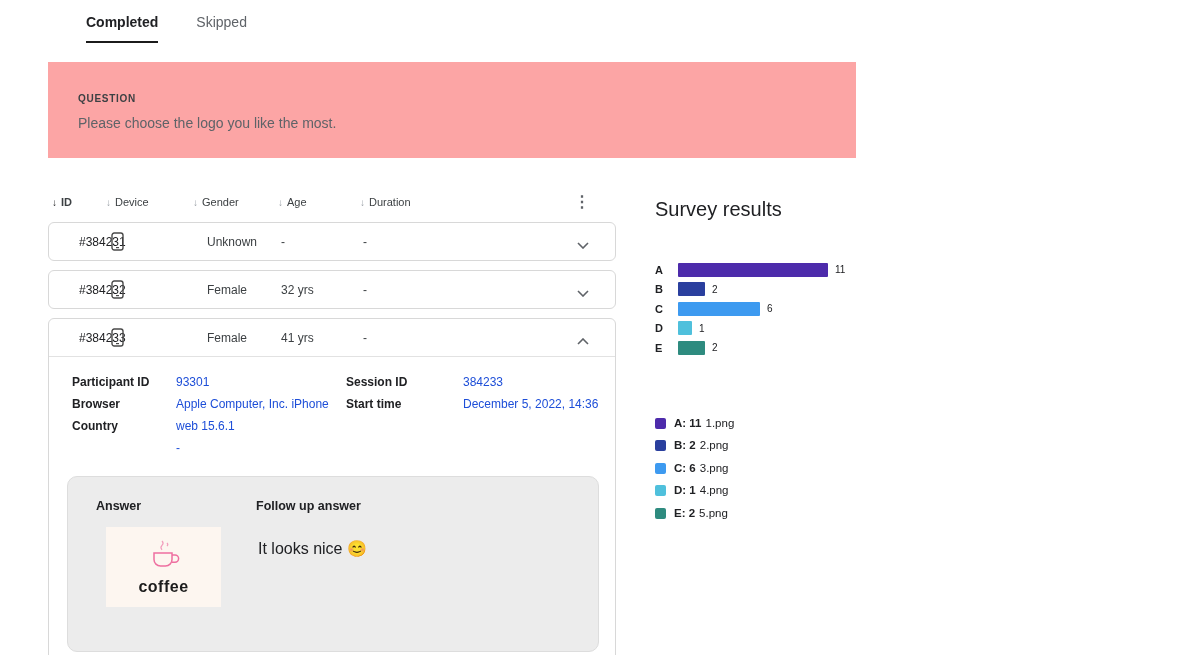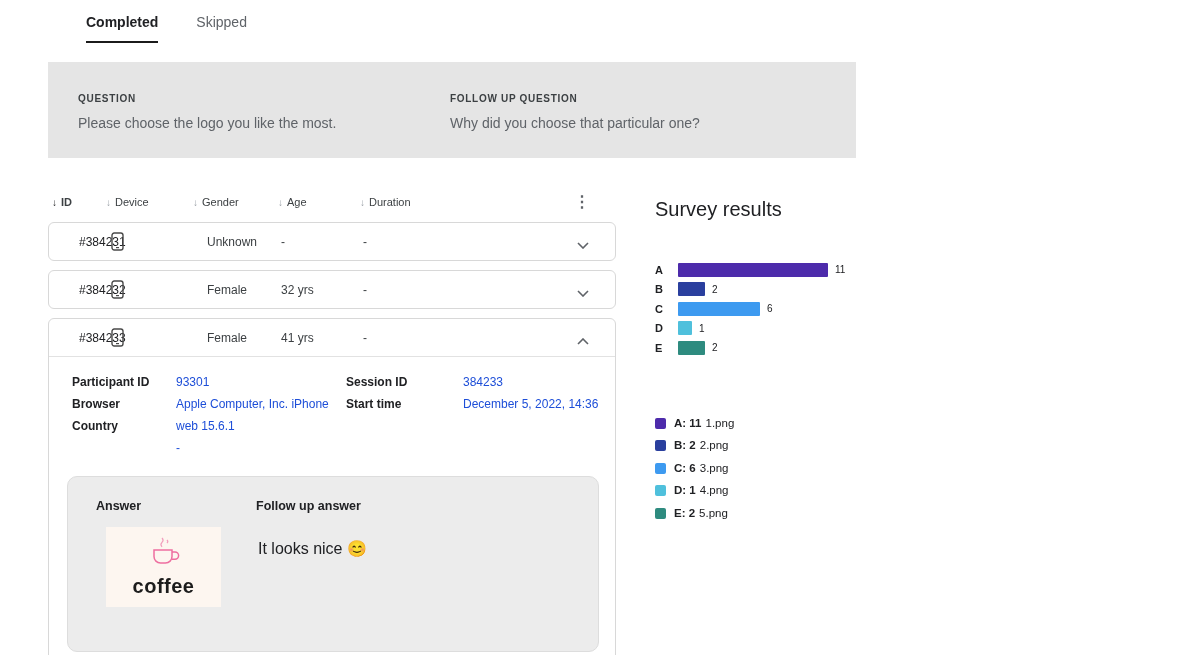--- a/index.html
+++ b/index.html
@@ -6,21 +6,21 @@
   html,body { width:1200px; height:655px; background:#ffffff; overflow:hidden;
     font-family:"Liberation Sans", sans-serif; color:#202124; position:relative; }
 
   
   .tab-bar { position:absolute; left:66px; top:14px; display:flex; gap:38px;margin-left:20px; }
   .tab { font-size:14px; padding-bottom:11px; cursor:pointer; }
   .tab.active { font-weight:700; color:#202124; border-bottom:2px solid #1b1b1b; }
   .tab.inactive { font-weight:400; color:#5f6368; }
 
   
-  .question-box { position:absolute; left:48px; top:62px; width:808px; height:96px; background:#e5e5e5; }
+  .question-box { position:absolute; left:48px; top:62px; width:808px; height:96px; background:#fca5a5; }
   .qcol { position:absolute; top:31px; }
   .qcol.left { left:30px; }
   .qcol.right { left:402px; }
   .qlabel { font-size:10px; font-weight:700; letter-spacing:.7px; color:#3c4043; }
   .qtext { margin-top:11px; font-size:14px; color:#5f6368; }
 
   
   .table-header { position:absolute; left:48px; top:196px; width:568px; height:18px; }
   .th { position:absolute; top:0; font-size:11px; color:#3c4043; display:flex; align-items:center; gap:4px; cursor:pointer; }
   .sort-arrow { font-size:10px; color:#9aa0a6; }
@@ -57,21 +57,21 @@
   .dvalue.l { left:127px; } .dvalue.rt { left:402px;margin-left:12px; }
 
   
   .answer-box { position:absolute; left:18px; top:157px; width:532px; height:176px;
     background:#ececec; border:1px solid #dddddd; border-radius:10px; }
   .ans-label { position:absolute; top:22px; font-size:12.5px; font-weight:700; color:#202124; }
   .ans-label.a { left:28px; }
   .ans-label.f { left:188px; }
   .logo-thumb { position:absolute; left:38px; top:50px; width:115px; height:80px; background:#fdf6f0;
     display:flex; flex-direction:column; align-items:center; justify-content:center; cursor:pointer; }
-  .logo-word { font-size:20px; font-weight:700; color:#1c1c1c; letter-spacing:.5px; margin-top:1px; }
+  .logo-word { font-size:16px; font-weight:700; color:#1c1c1c; letter-spacing:.5px; margin-top:1px; }
   .fup-text { position:absolute; left:190px; top:62px; font-size:16px; color:#202124; }
 
   
   .survey-title { position:absolute; left:655px; top:198px; font-size:20px; font-weight:400; color:#202124; }
   .bar-chart { position:absolute; left:655px; top:260px; width:420px; }
   .bar-row { display:flex; align-items:center; height:19.5px; }
   .bar-cat { width:23px; font-size:11px; font-weight:700; color:#202124; }
   .bar { height:14px; border-radius:1px; }
   .bar-val { font-size:10px; color:#202124; margin-left:7px;text-align:center; }
   .chart-legend { position:absolute; left:655px; top:406px; }
@@ -85,24 +85,20 @@
 <div class="tab-bar">
   <div class="tab active">Completed</div>
   <div class="tab inactive">Skipped</div>
 </div>
 
 <div class="question-box">
   <div class="qcol left">
     <div class="qlabel">QUESTION</div>
     <div class="qtext">Please choose the logo you like the most.</div>
   </div>
-  <div class="qcol right">
-    <div class="qlabel">FOLLOW UP QUESTION</div>
-    <div class="qtext">Why did you choose that particular one?</div>
-  </div>
 </div>
 
 <div class="table-header">
   <span class="th th-id">
     <span class="sort-arrow dark">↓</span>
     <span>ID</span>
   </span>
   <span class="th th-device">
     <span class="sort-arrow">↓</span>
     <span>Device</span>

